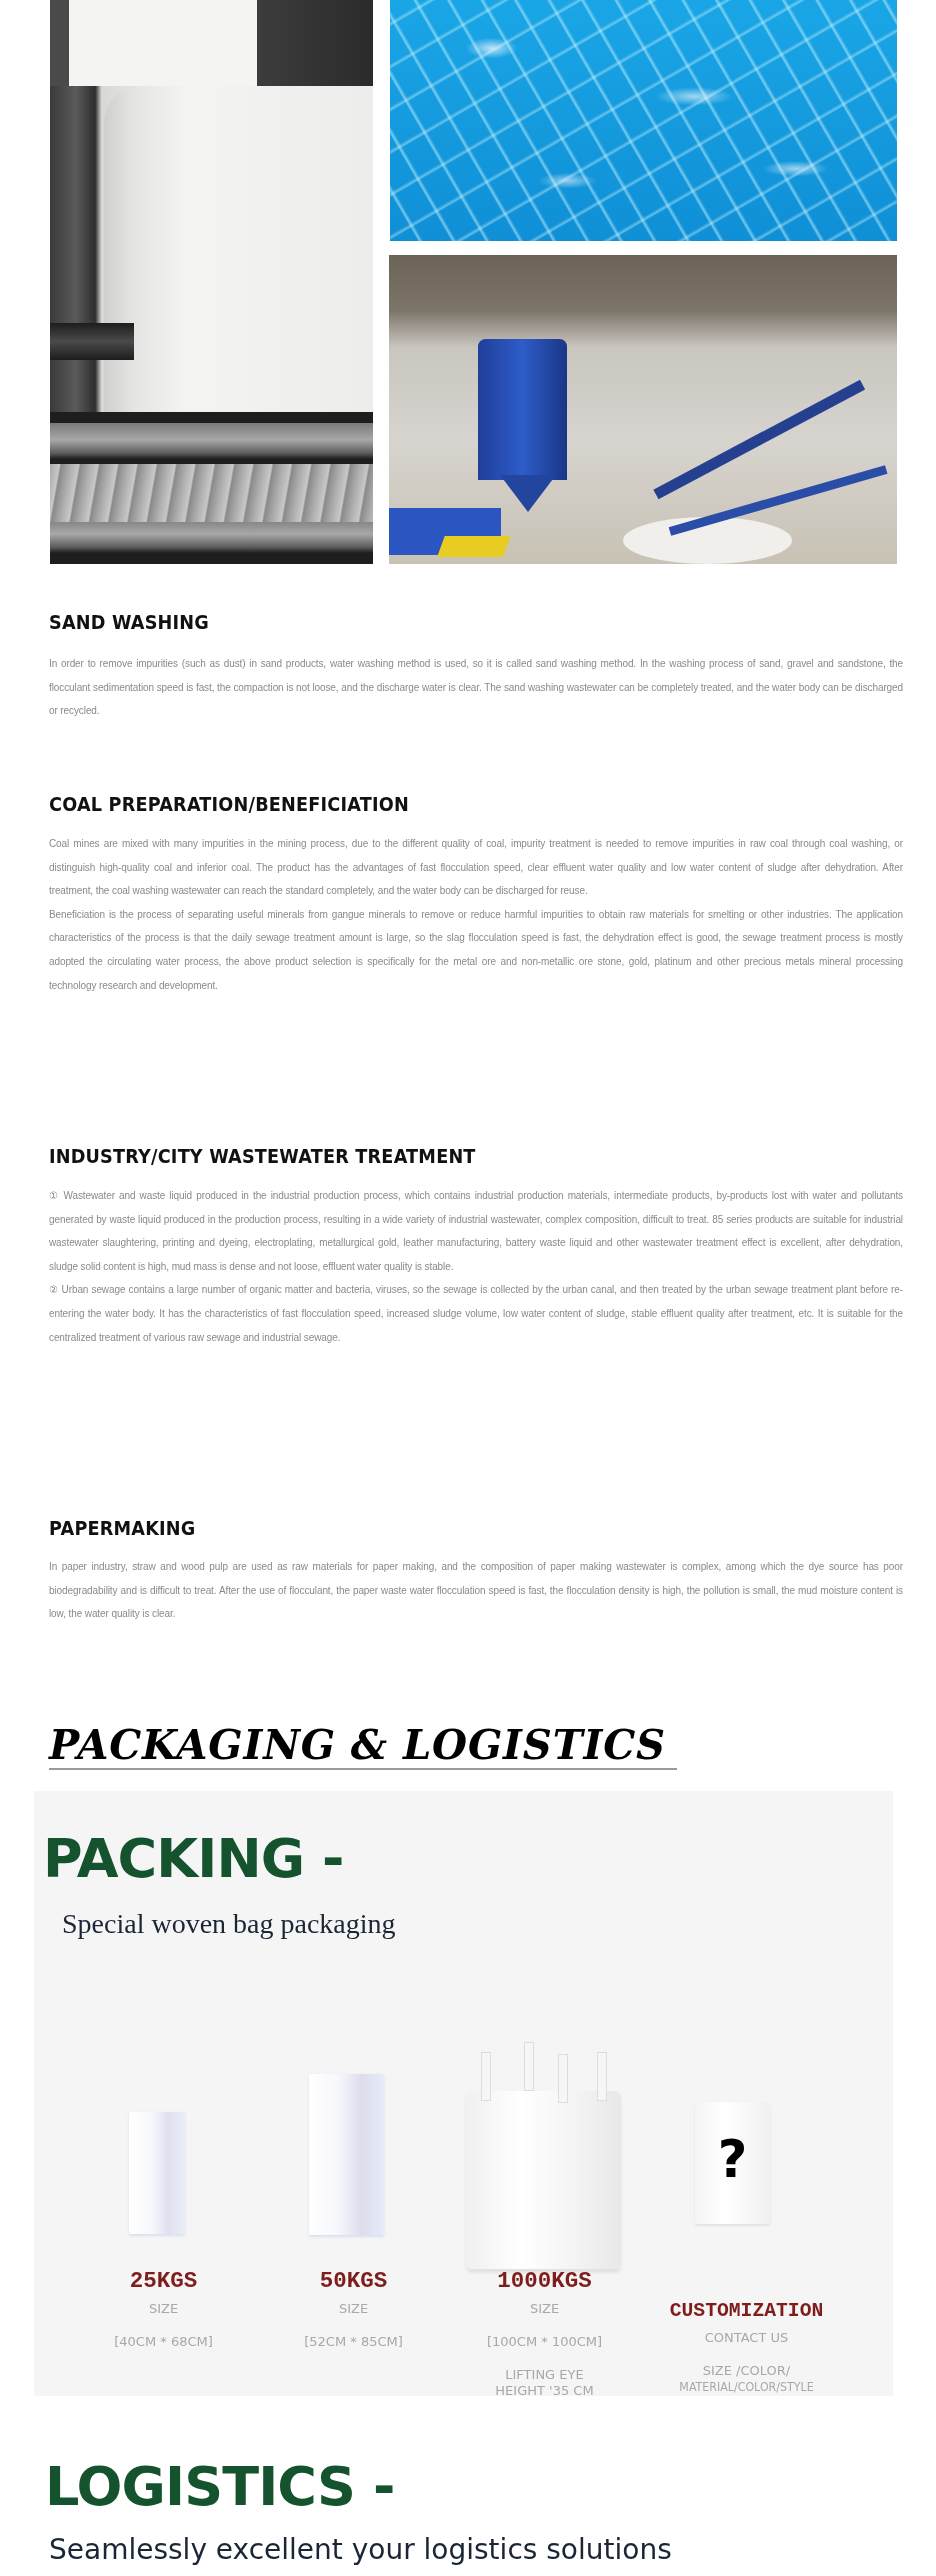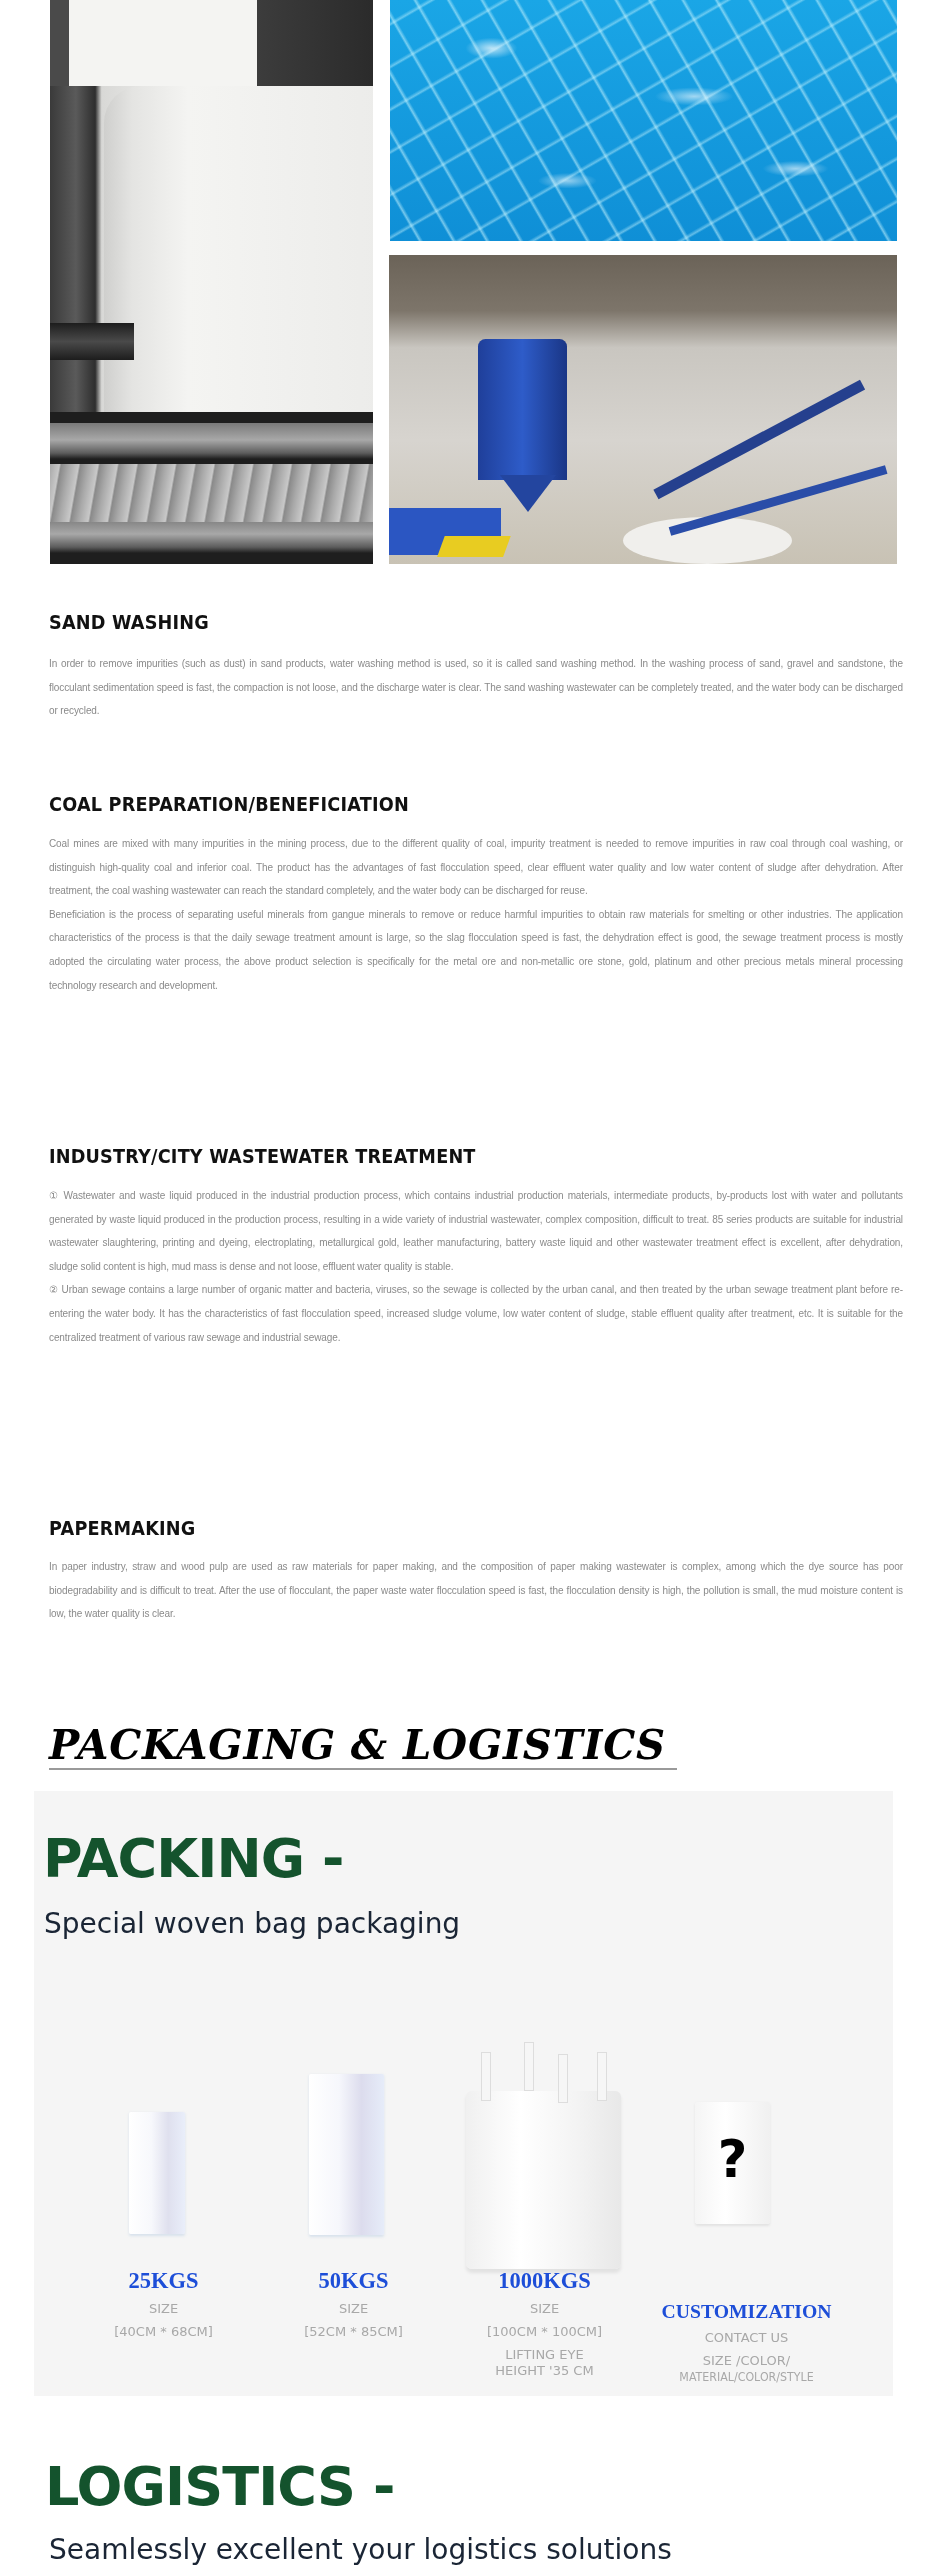--- a/index.html
+++ b/index.html
@@ -56,25 +56,25 @@
 
   .bag { position:absolute; }
   .bag-25 { left:129px; top:2112px; width:56px; height:122px; background:linear-gradient(90deg,#ffffff 0%,#f7f8fc 40%,#dfe0ee 70%,#e9eefa 100%); border-radius:1.9px; box-shadow:0 1.9px 2.8px rgba(160,190,220,.35); }
   .bag-50 { left:309px; top:2074px; width:75px; height:161px; background:linear-gradient(90deg,#ffffff 0%,#f6f7fc 40%,#dcdced 70%,#e6ecf9 100%); border-radius:1.9px; box-shadow:0 1.9px 2.8px rgba(160,190,220,.35); }
   .bag-1000 { left:466px; top:2091px; width:155px; height:178px; background:linear-gradient(90deg,#f0f0f0 0%,#ffffff 35%,#f4f4f4 70%,#e8e8e8 100%); border-radius:5.6px; box-shadow:0 3.7px 3.7px rgba(0,0,0,.08); }
   .bag-1000 .loop { position:absolute; top:-39px; width:7.5px; height:47px; background:#f6f6f6; border:0.9px solid #ddd; }
   .bag-custom { left:695px; top:2102px; width:75px; height:122px; background:linear-gradient(90deg,#f5f5f5 0%,#ffffff 40%,#f0f0f0 100%); border-radius:2.8px; box-shadow:0 1.9px 2.8px rgba(0,0,0,.08); }
   .bag-custom .q { position:absolute; left:0; right:0; top:30px; text-align:center; font-family:"DejaVu Sans", sans-serif; font-weight:bold; font-size:51px; line-height:56px; color:#000; }
 
   .prod { position:absolute; width:187px; text-align:center; }
-  .prod .kg { font-family:Liberation Serif, serif; font-weight:bold; font-size:22.5px; line-height:28px; color:#1d4ed8; white-space:nowrap; }
+  .prod .kg { font-family:Liberation Mono, monospace; font-weight:bold; font-size:22.5px; line-height:28px; color:#7f1d1d; white-space:nowrap; }
   .prod .kg.small { font-size:19.7px; }
   .prod .line { font-family:"DejaVu Sans", sans-serif; font-size:13px; line-height:16px; color:#a8a8a8; margin-top:0; }
   .prod .sz { margin-top:5.6px; }
-  .prod .gap { margin-top:7px; }
+  .prod .gap { margin-top:17px; }
   .prod .wide { transform:scaleX(0.85); display:block; }
 </style>
 </head>
 <body>
 
 <div class="img img-paper">
   <div class="bar-top"></div>
   <div class="roll-face"></div>
   <div class="shaft"></div>
   <div class="bottom">
@@ -112,21 +112,21 @@
 <div class="sec-title" style="top:1517px;">PAPERMAKING</div>
 <div class="sec-body" style="top:1555px;">
   <p>In paper industry, straw and wood pulp are used as raw materials for paper making, and the composition of paper making wastewater is complex, among which the dye source has poor biodegradability and is difficult to treat. After the use of flocculant, the paper waste water flocculation speed is fast, the flocculation density is high, the pollution is small, the mud moisture content is low, the water quality is clear.</p>
 </div>
 
 <div class="pl-heading">PACKAGING &amp; LOGISTICS</div>
 <div class="pl-underline"></div>
 
 <div class="panel"></div>
 <div class="blue-title" style="left:43px; top:1828px;">PACKING -</div>
-<div class="subtitle" style="left:44px; top:1907px;">Special woven bag packaging</div>
+<div class="subtitle" style="left:62px; top:1907px;font-family:Liberation Serif, serif;">Special woven bag packaging</div>
 
 <div class="bag bag-25"></div>
 <div class="bag bag-50"></div>
 <div class="bag bag-1000">
   <div class="loop" style="left:15px;"></div>
   <div class="loop" style="left:58px; top:-49px;"></div>
   <div class="loop" style="left:92px; top:-37px;"></div>
   <div class="loop" style="left:131px;"></div>
 </div>
 <div class="bag bag-custom">

